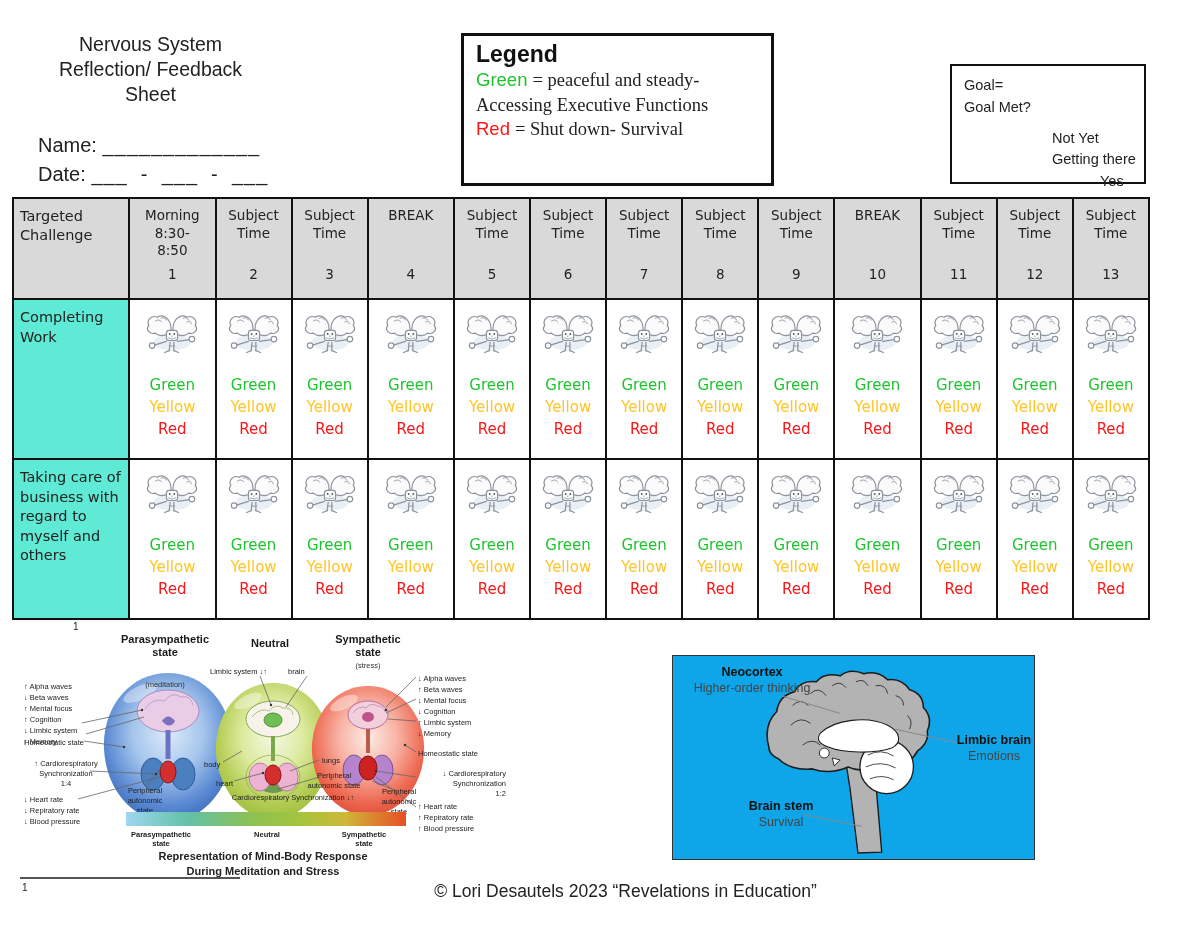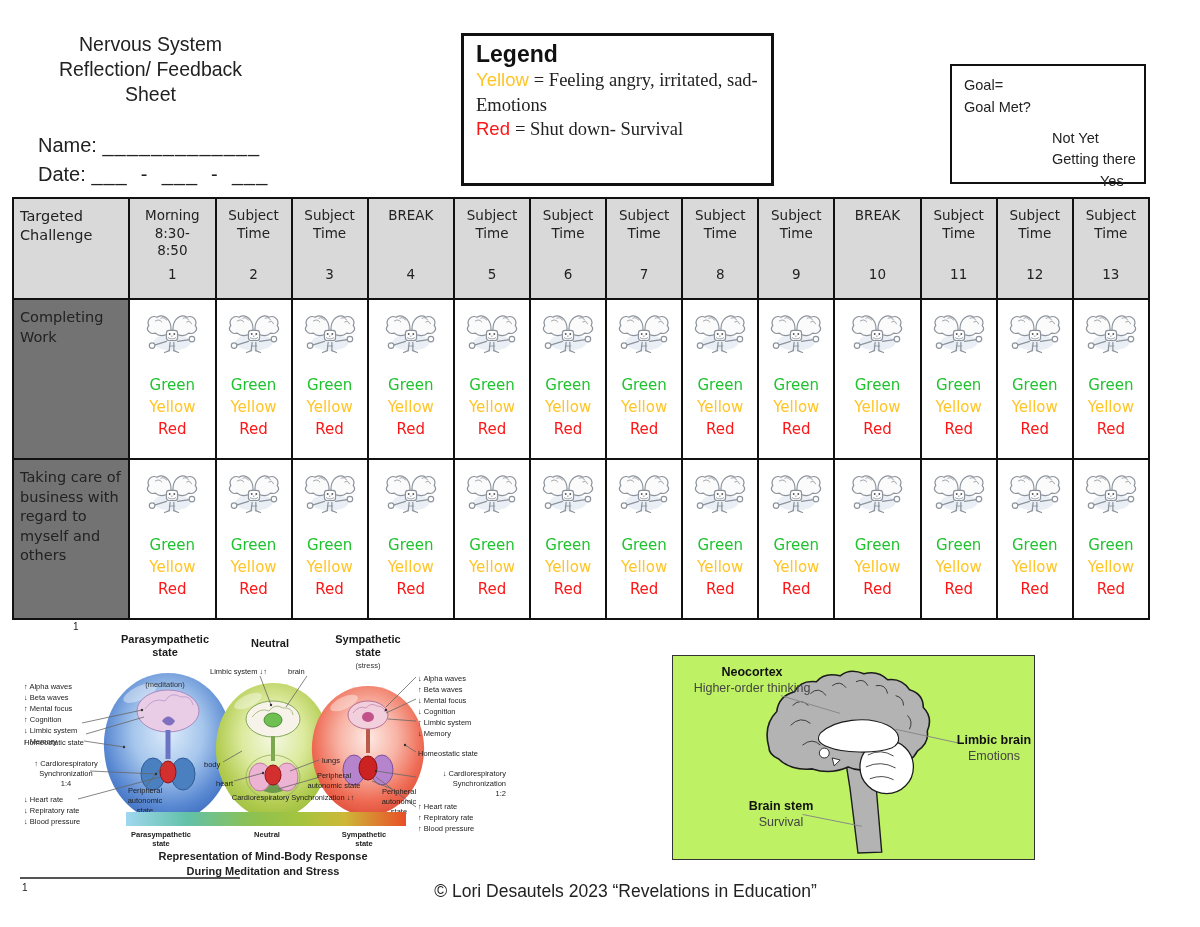--- a/index.html
+++ b/index.html
@@ -30,21 +30,21 @@
 
   
   .ftable{position:absolute;left:12px;top:197px;width:1138px;border-collapse:collapse;
           table-layout:fixed;font-family:"DejaVu Sans",sans-serif;color:#222;}
   .ftable th,.ftable td{border:2px solid #111;box-sizing:border-box;}
   .ftable thead th{background:#d9d9d9;vertical-align:top;font-weight:normal;position:relative;height:101px;}
   .corner{text-align:left;padding:8px 6px;font-size:14.5px;line-height:1.3;}
   .colhead{padding-top:8px;font-size:13.5px;}
   .hlines{white-space:pre-line;text-align:center;line-height:1.3;}
   .hnum{position:absolute;left:0;right:0;bottom:16px;text-align:center;font-size:13.5px;}
-  .rowlabel{background:#737373;font-weight:normal;text-align:left;vertical-align:top;
+  .rowlabel{background:#5eead4;font-weight:normal;text-align:left;vertical-align:top;
             padding:8px 6px;font-size:14.5px;line-height:1.35;}
   .ftable tbody tr{height:160px;}
   .cell{vertical-align:top;text-align:center;padding:0;background:#fff;}
   .cellwrap{padding-top:9px;}
   .brainchar{width:60px;height:50px;display:inline-block;}
   .opts{margin-top:11px;}
   .opt{display:block;font-size:15px;line-height:22px;}
   .fn1{position:absolute;left:73px;top:621px;font-size:10px;color:#222;}
 
   
@@ -81,21 +81,21 @@
            background:linear-gradient(90deg,#9fd7ef 0%,#62c1a8 22%,#8dc152 45%,#a4c43e 62%,#cdb838 78%,#e94e27 100%);}
   .mb-barlab{position:absolute;font-size:7.5px;font-weight:bold;text-align:center;white-space:pre-line;line-height:1.2;}
   .b-para{left:96px;top:199px;width:90px;}
   .b-neutral{left:212px;top:199px;width:70px;}
   .b-symp{left:300px;top:199px;width:88px;}
   .mb-caption{position:absolute;left:78px;top:218px;width:330px;text-align:center;
               font-size:11px;font-weight:bold;white-space:pre-line;line-height:1.35;}
 
   
   .brainbox{position:absolute;left:672px;top:655px;width:363px;height:205px;
-            border:1.5px solid #333;box-sizing:border-box;background:#bef264;padding-left:31px;}
+            border:1.5px solid #333;box-sizing:border-box;background:#0ea5e9;padding-left:31px;}
   .bb-svg{position:absolute;left:0;top:0;width:100%;height:100%;}
   .bb-lab{position:absolute;text-align:center;font-size:12.5px;line-height:1.3;}
   .bb-t{font-weight:bold;color:#111;}
   .bb-s{color:#444;}
   .neo{left:4px;top:8px;width:150px;}
   .limbic{left:282px;top:76px;width:78px;}
   .stem{left:58px;top:142px;width:100px;text-align:center;}
 
   
   .fnline{position:absolute;left:20px;top:877px;width:220px;border-top:2px solid #555;}
@@ -117,21 +117,21 @@
   </div>
   <div class="dateline">
     <span>Date:</span>
     <span class="blank">___  -  ___  -  ___</span>
   </div>
 
   <div class="legendbox">
     <div class="legend-title">Legend</div>
     <div id="legend-items">
         <div class="legend-item">
-    <span class="kw" style="color: rgb(255, 196, 37);">Yellow</span><span class="rest">= Feeling angry, irritated, sad- Emotions</span>
+    <span class="kw" style="color: rgb(31, 195, 47);">Green</span><span class="rest">= peaceful and steady- Accessing Executive Functions</span>
   </div>
         <div class="legend-item">
     <span class="kw" style="color: rgb(251, 23, 23);">Red</span><span class="rest">= Shut down- Survival</span>
   </div>
       </div>
   </div>
 
   <div class="goalbox">
     <div>Goal=</div>
     <div>Goal Met?</div>

